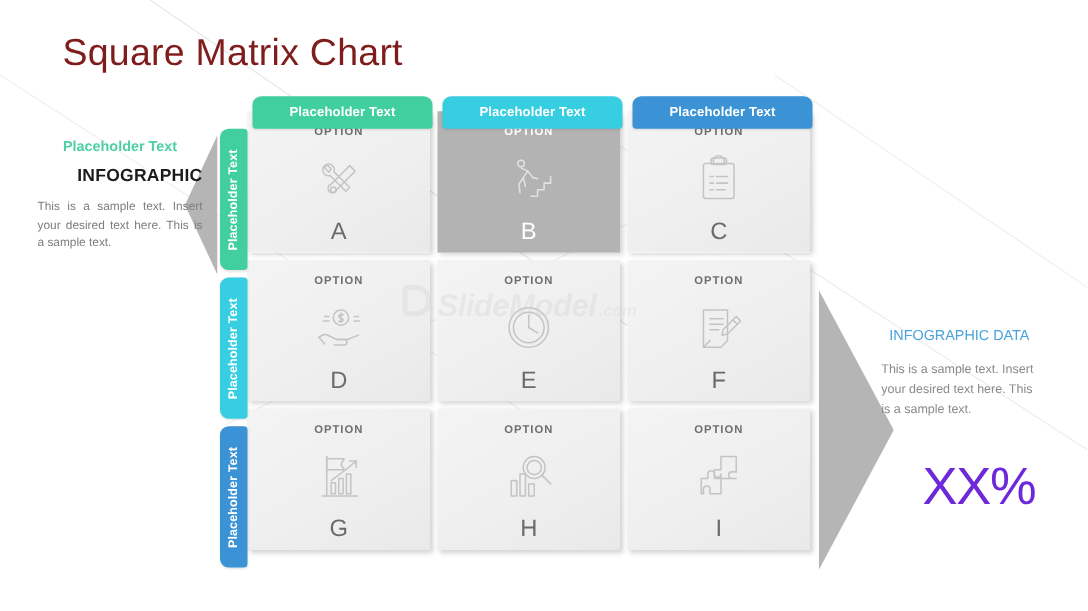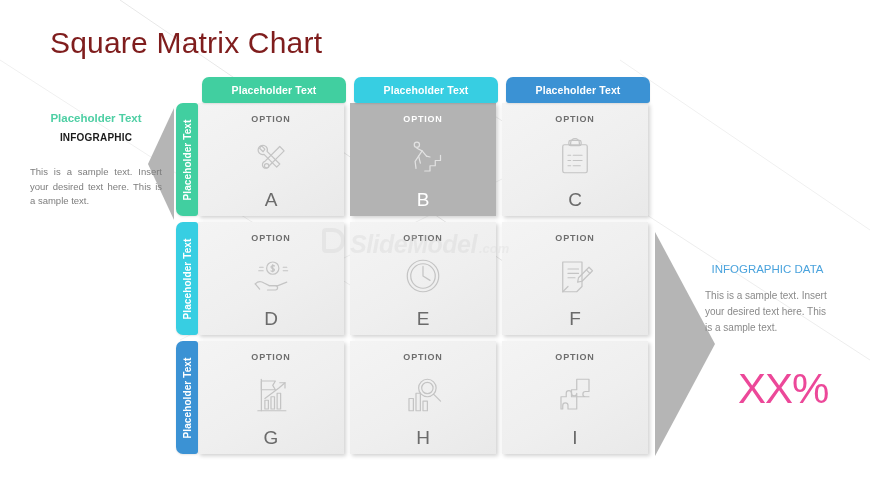--- a/index.html
+++ b/index.html
@@ -43,25 +43,25 @@
     z-index: 5;
   }
   .left-block .lb-title {
     font-size: 11.5px;
     font-weight: bold;
     color: #4ecfa4;
     text-align: center;
     margin-bottom: 8px;
   }
   .left-block .lb-sub {
-    font-size: 10px;
+    font-size: 14px;
     font-weight: bold;
     color: #1b1b1b;
-    text-align: center;
-    margin-bottom: 22px;
+    text-align: right;
+    margin-bottom: 11px;
     letter-spacing: 0.2px;
   }
   .left-block .lb-body {
     font-size: 9.5px;
     color: #7d7d7d;
     line-height: 1.55;
     text-align: justify;
   }
 
   .arrow-left {
@@ -93,21 +93,21 @@
     font-size: 10px;
     color: #8a8a8a;
     line-height: 1.6;
   }
   .right-block .rb-big {
     position: absolute;
     left: 33px;
     top: 106px;
     font-size: 42px;
     font-weight: 400;
-    color: #ec4899;
+    color: #6d28d9;
     letter-spacing: -1px;
     line-height: 1;
   }
 
   .arrow-right {
     position: absolute;
     left: 655px;
     top: 232px;
     width: 60px;
     height: 224px;
@@ -171,21 +171,21 @@
     color: #ffffff;
     font-size: 10px;
     font-weight: bold;
     letter-spacing: 0.1px;
   }
 
   
   .matrix {
     position: absolute;
     left: 198px;
-    top: 103px;
+    top: 89px;
     width: 420px;
     height: 355px;
     z-index: 5;
   }
   .cell {
     position: absolute;
     width: 146px;
     height: 113px;
     background: linear-gradient(150deg, #f4f4f4 0%, #efefef 55%, #e9e9e9 100%);
     box-shadow: 2px 2px 4px rgba(0,0,0,0.18);

